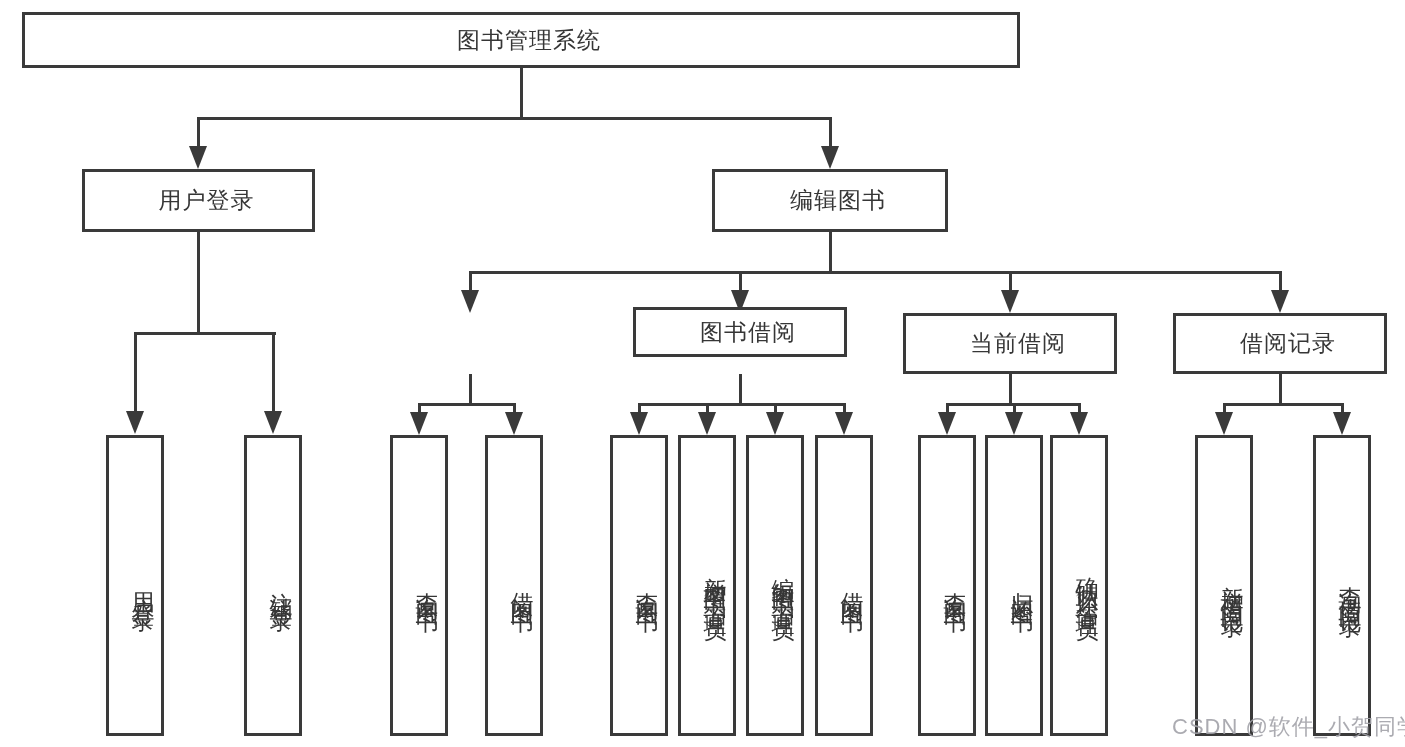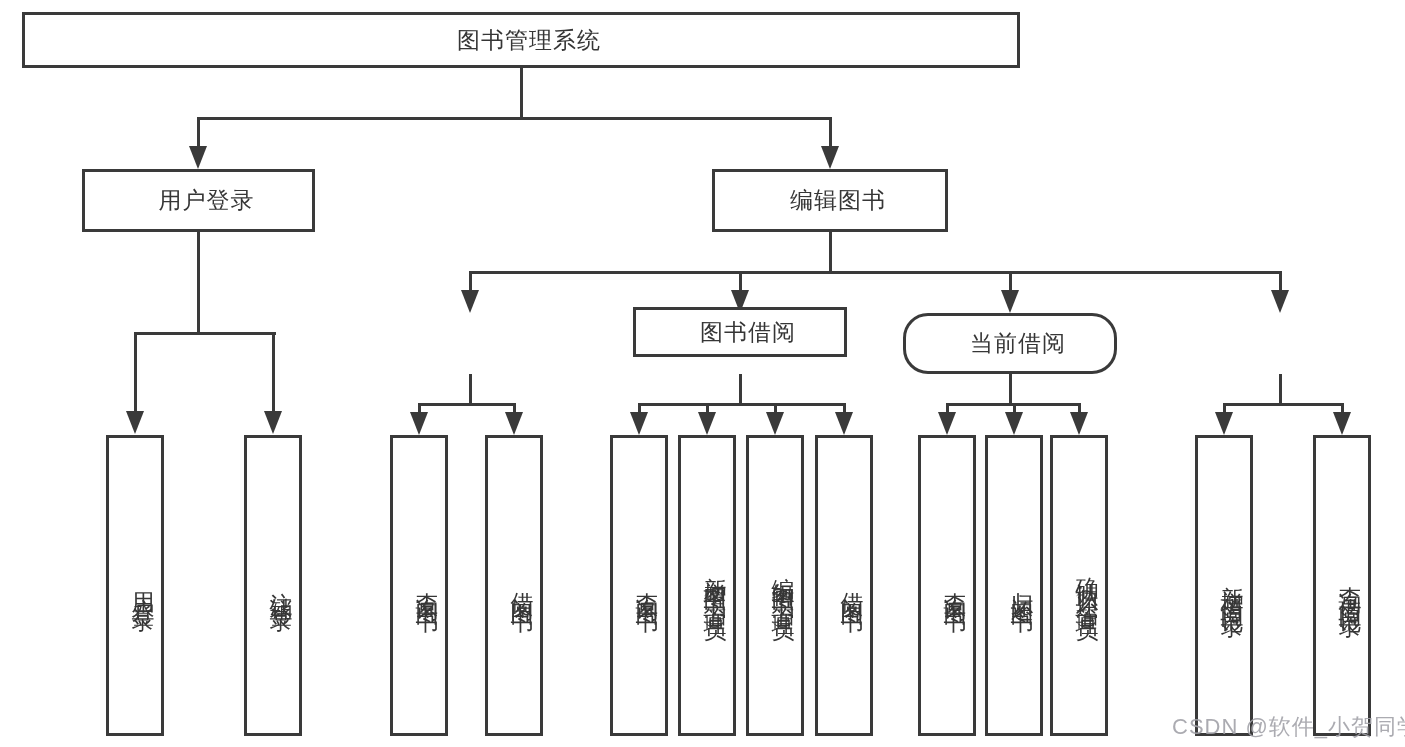--- a/index.html
+++ b/index.html
@@ -69,22 +69,25 @@
   <div class="vline" style="left:739px;top:271px;height:22px;"></div>
   <div class="arrow" style="left:731px;top:290px;"></div>
   <div class="vline" style="left:1009px;top:271px;height:22px;"></div>
   <div class="arrow" style="left:1001px;top:290px;"></div>
   <div class="vline" style="left:1279px;top:271px;height:22px;"></div>
   <div class="arrow" style="left:1271px;top:290px;"></div>
 
   <div class="node" style="left:633px;top:307px;width:214px;height:50px;">
     <span>图书借阅</span>
   </div>
-  <div class="node" style="left:903px;top:313px;width:214px;height:61px;border-radius:25px;">
+  <div class="node" style="left:903px;top:313px;width:214px;height:61px;">
     <span>当前借阅</span>
+  </div>
+  <div class="node" style="left:1173px;top:313px;width:214px;height:61px;">
+    <span>借阅记录</span>
   </div>
 
   <div class="vline" style="left:469px;top:374px;height:31px;"></div>
   <div class="vline" style="left:739px;top:374px;height:31px;"></div>
   <div class="vline" style="left:1009px;top:374px;height:31px;"></div>
   <div class="vline" style="left:1279px;top:374px;height:31px;"></div>
 
   <div class="hline" style="left:418px;top:403px;width:98px;"></div>
   <div class="hline" style="left:638px;top:403px;width:208px;"></div>
   <div class="hline" style="left:946px;top:403px;width:135px;"></div>

